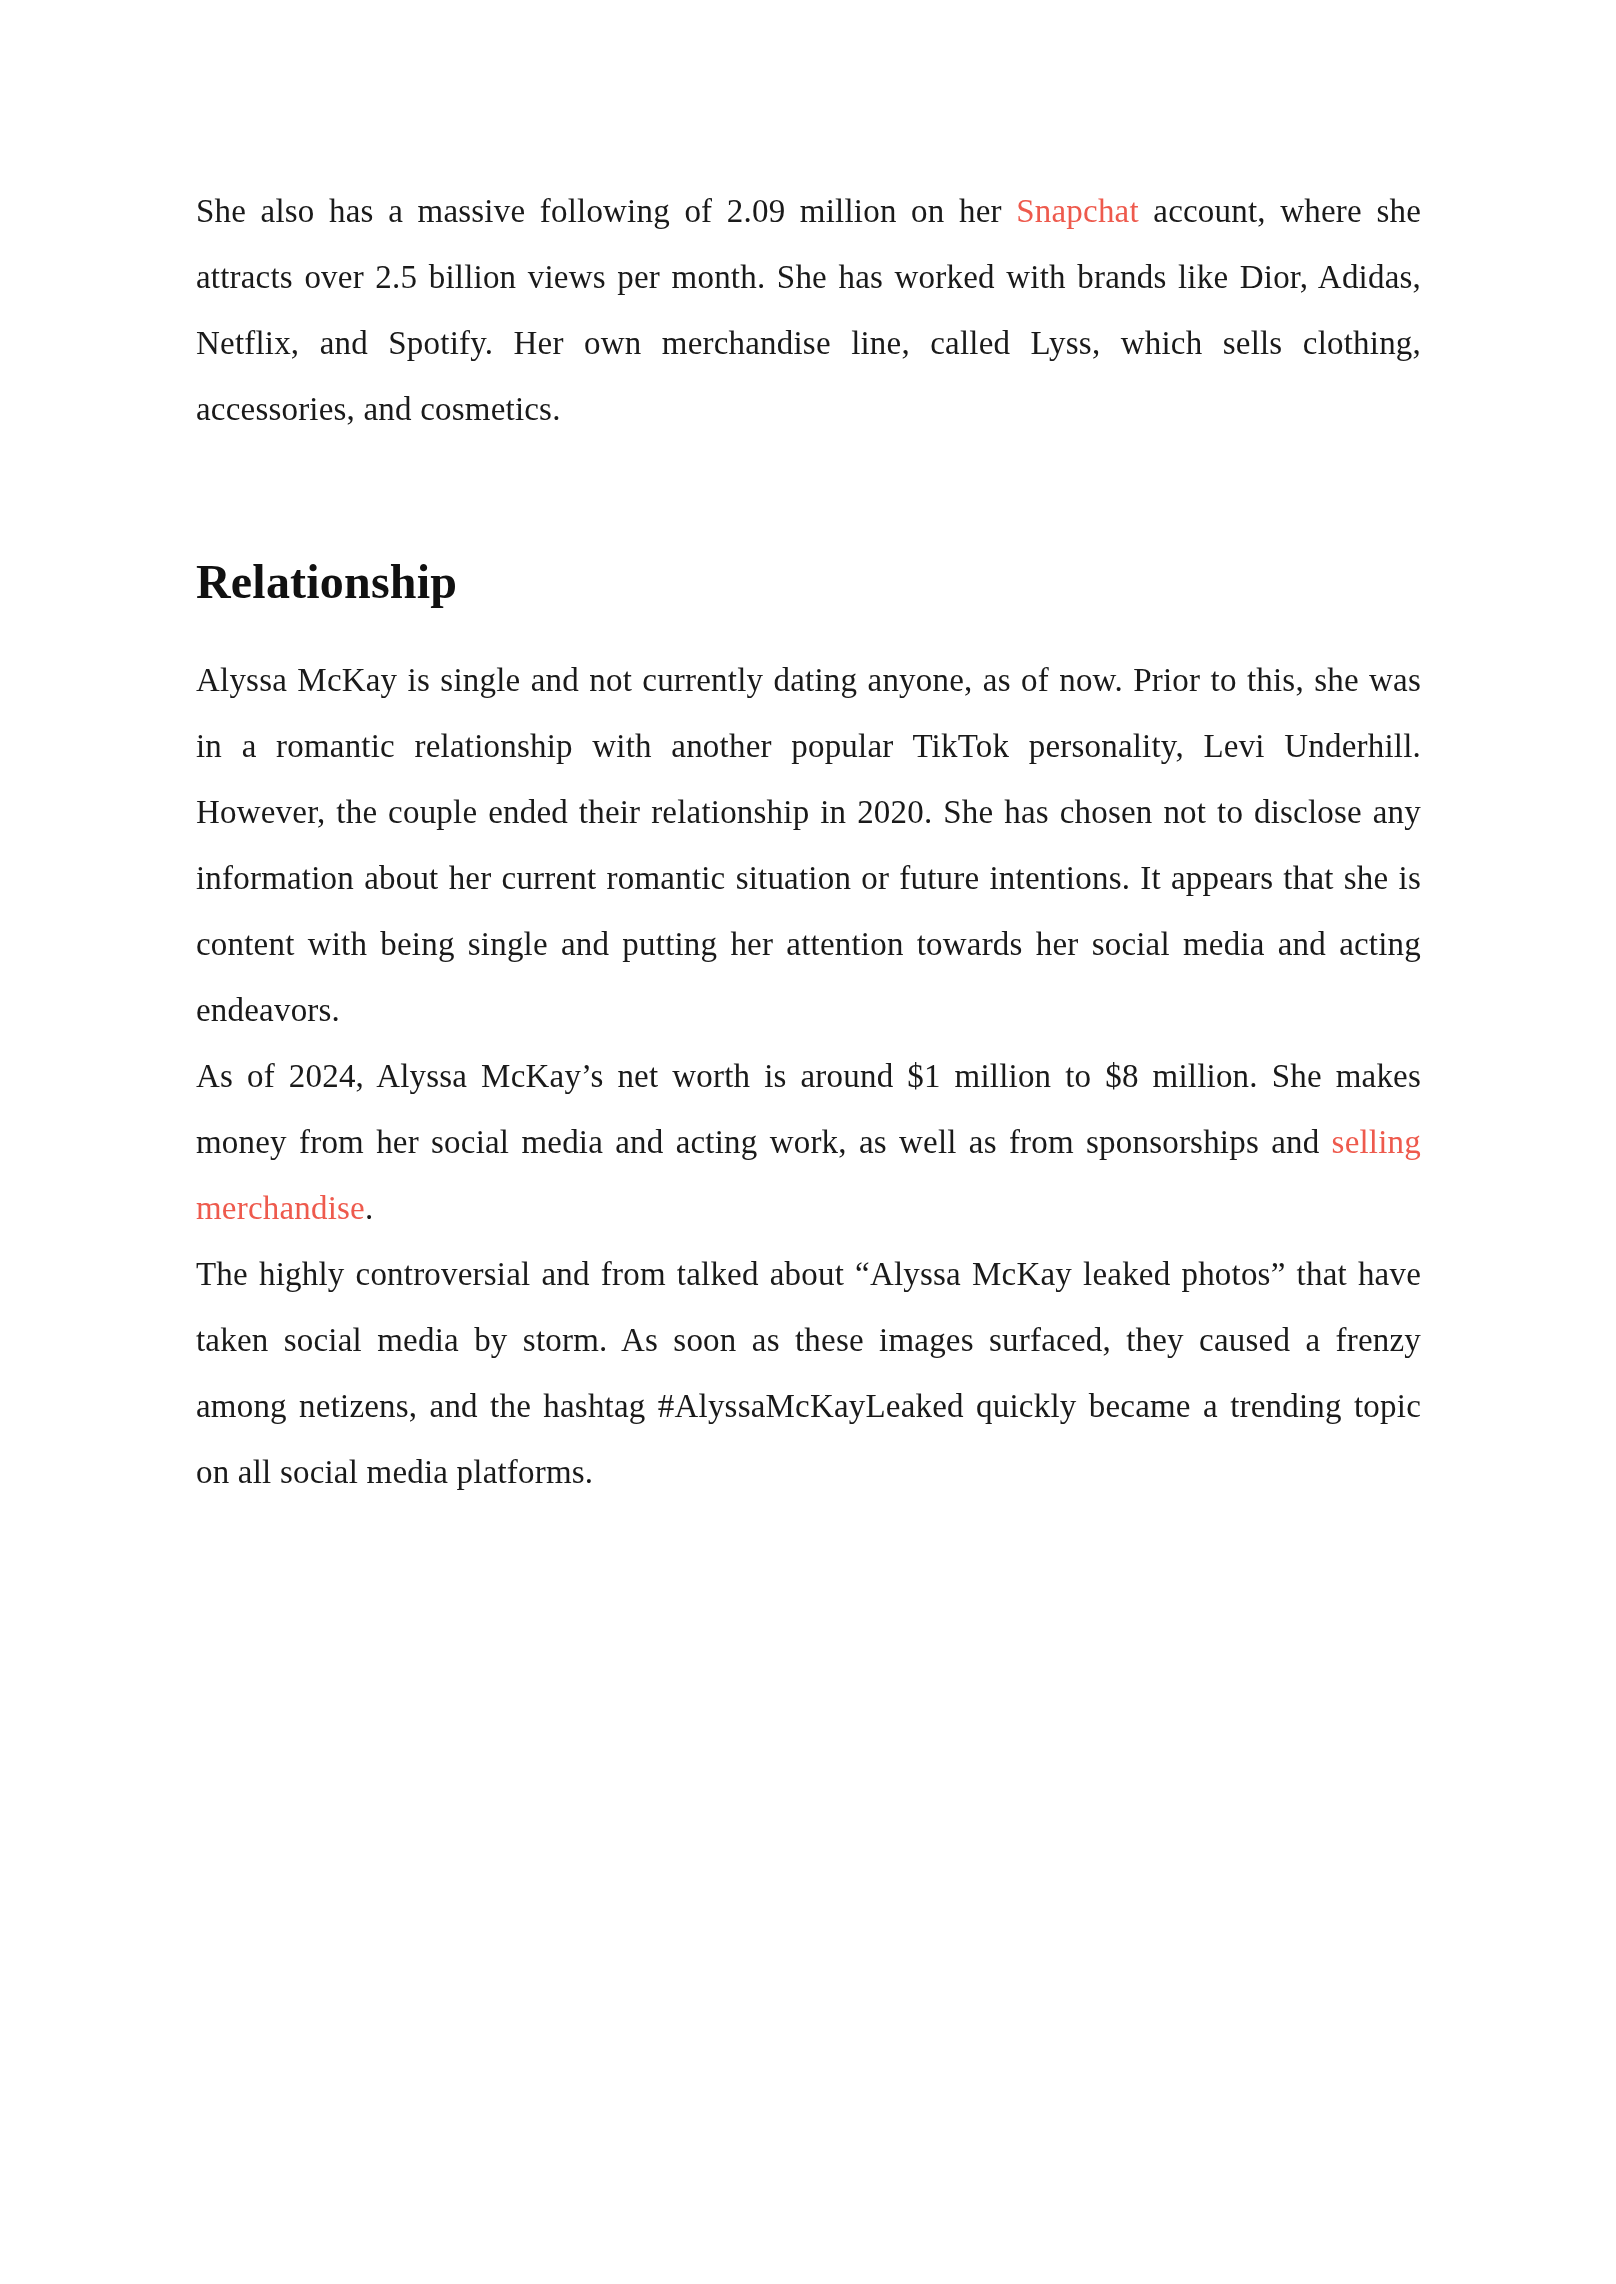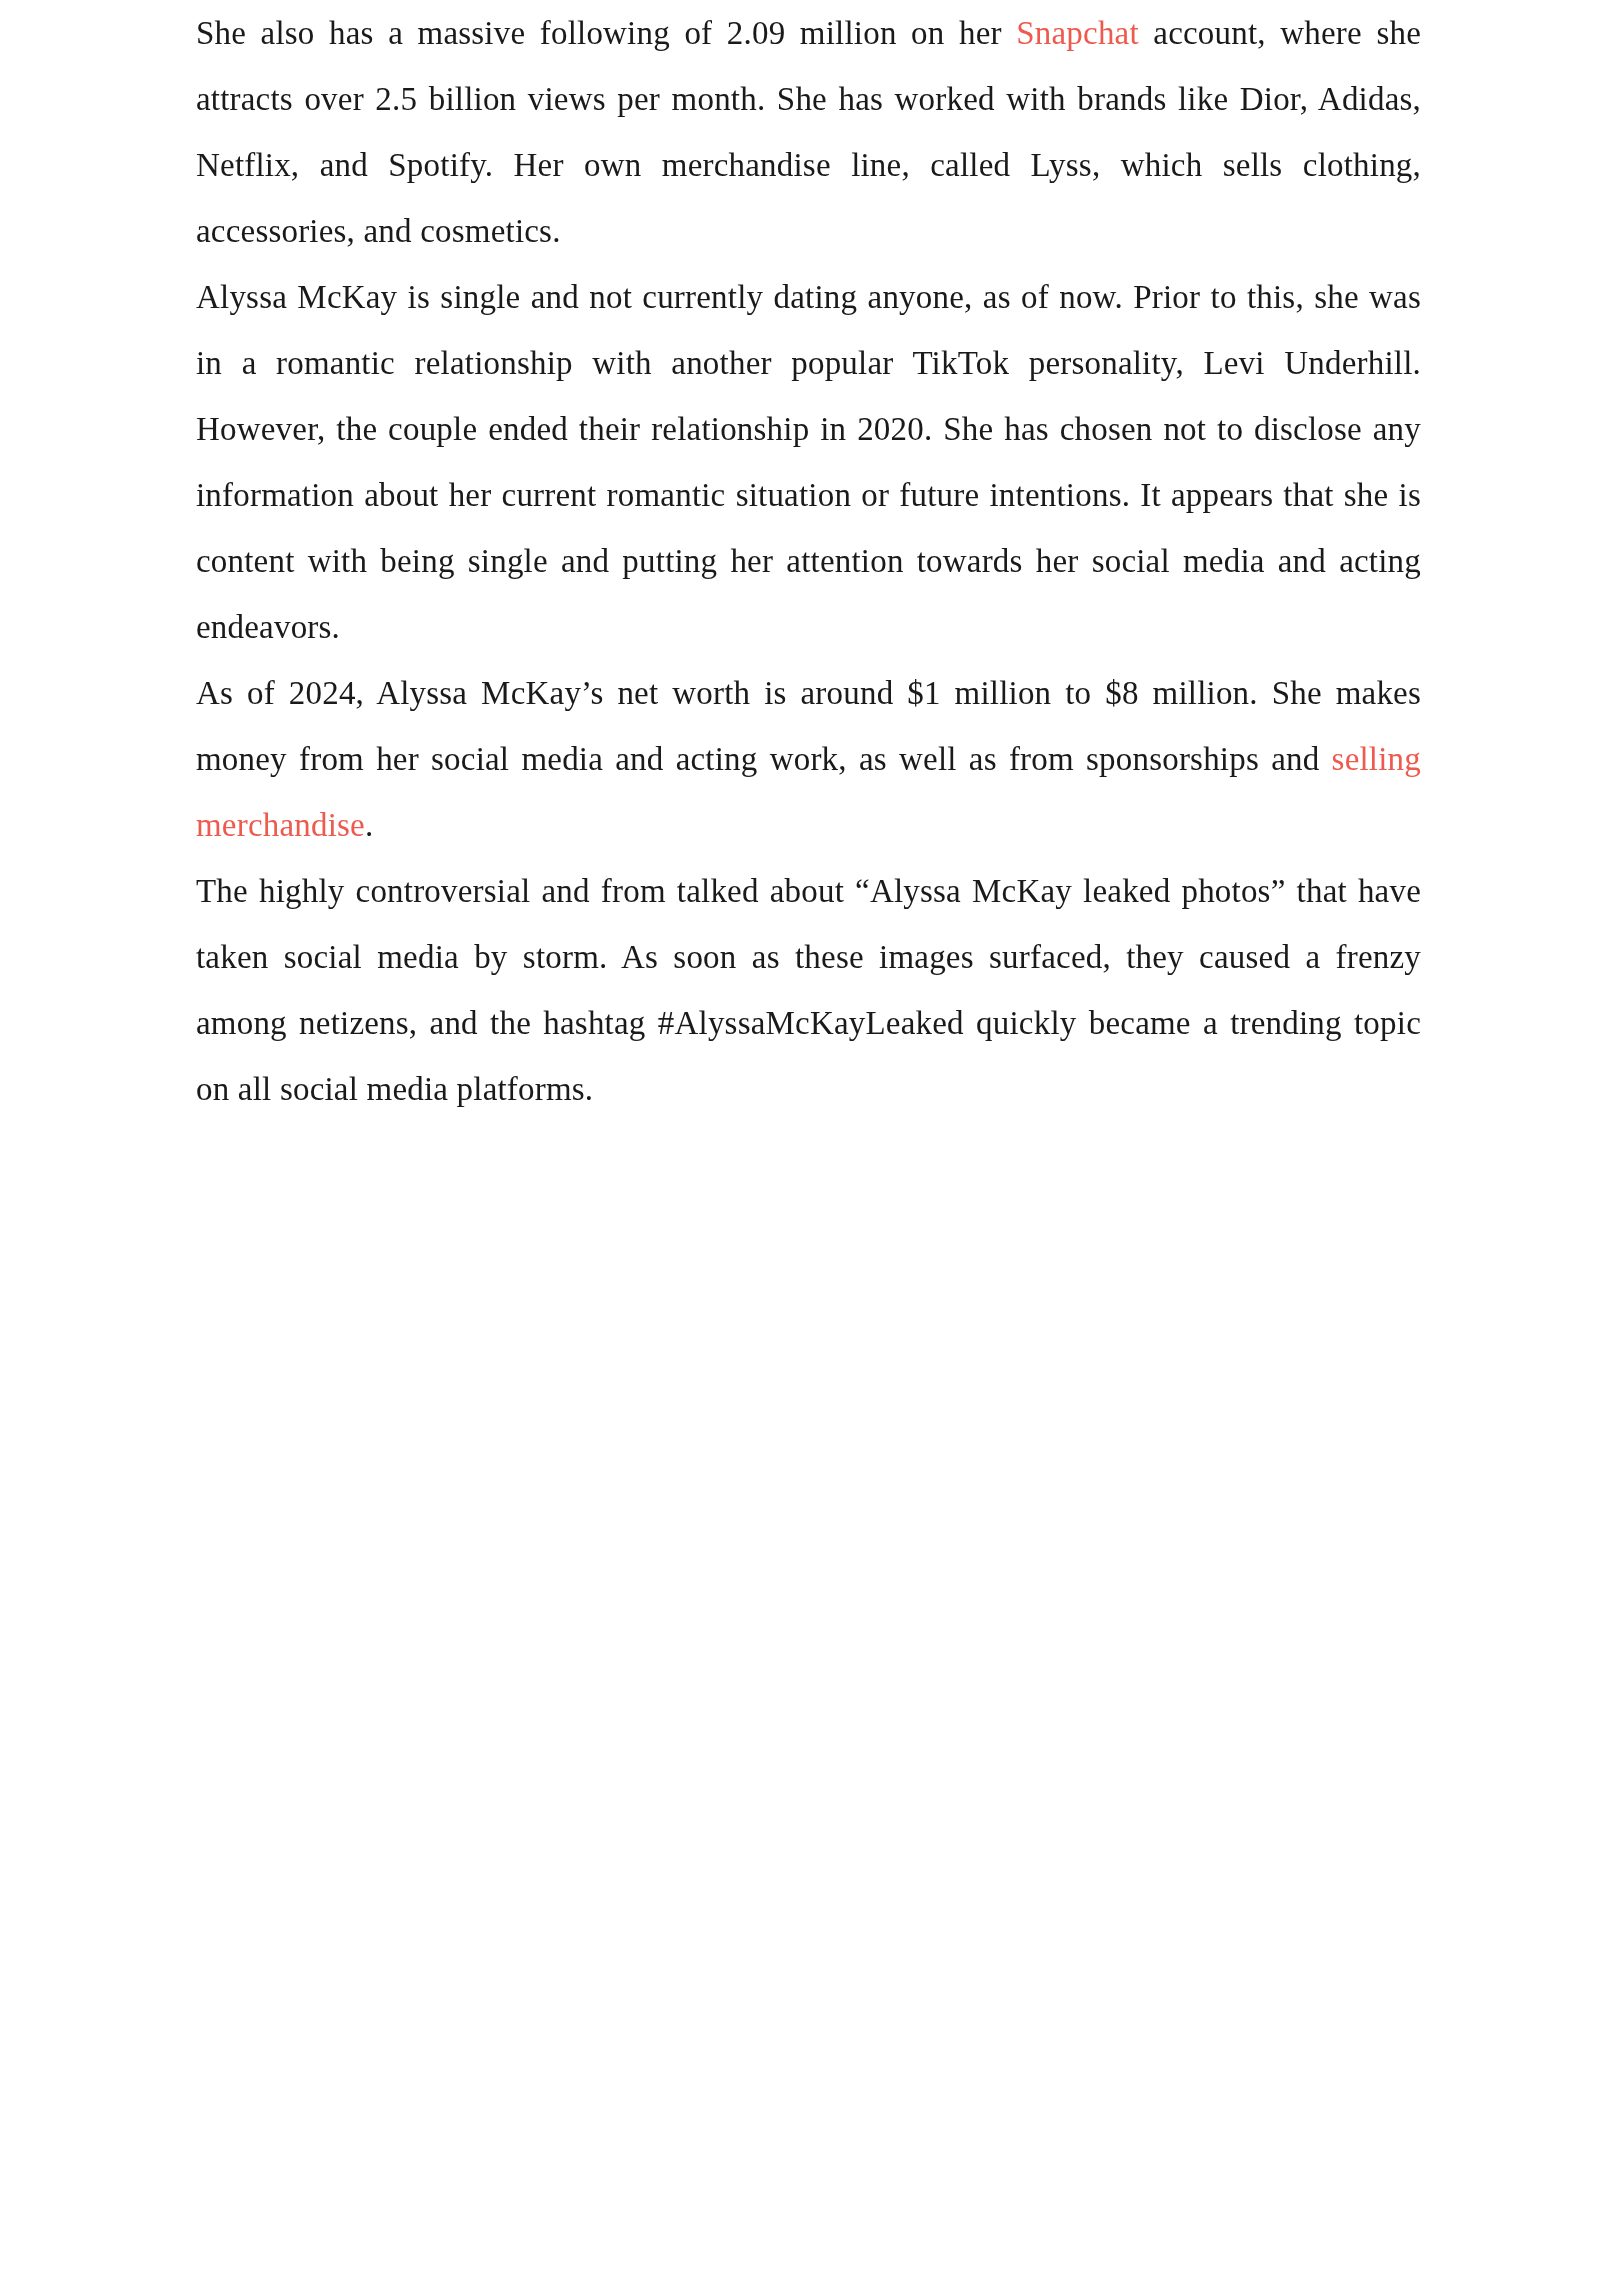--- a/index.html
+++ b/index.html
@@ -10,20 +10,21 @@
   body {
     width: 1617px;
     min-height: 2284px;
     font-family: "Liberation Serif", "DejaVu Serif", serif;
     color: #1a1a1a;
     -webkit-font-smoothing: antialiased;
   }
   .article {
     width: 1225px;
     margin: 0 auto;
+    padding-top: 178px;
     padding-bottom: 316px;
   }
   .para {
     margin: 0;
     font-size: 33px;
     line-height: 66px;
     text-align: justify;
     color: #1a1a1a;
     letter-spacing: 0.2px;
   }
@@ -42,20 +43,21 @@
     cursor: pointer;
   }
 </style>
 </head>
 <body>
 
 <main class="article">
 
   <p class="para"><span>She also has a massive following of 2.09 million on her </span><a class="link" href="#">Snapchat</a><span> account, where she attracts over 2.5 billion views per month. She has worked with brands like Dior, Adidas, Netflix, and Spotify. Her own merchandise line, called Lyss, which sells clothing, accessories, and cosmetics.</span></p>
 
+  <h2 class="section-heading">Relationship</h2>
   <p class="para">Alyssa McKay is single and not currently dating anyone, as of now. Prior to this, she was in a romantic relationship with another popular TikTok personality, Levi Underhill. However, the couple ended their relationship in 2020. She has chosen not to disclose any information about her current romantic situation or future intentions. It appears that she is content with being single and putting her attention towards her social media and acting endeavors.</p>
 
   <p class="para"><span>As of 2024, Alyssa McKay’s net worth is around $1 million to $8 million. She makes money from her social media and acting work, as well as from sponsorships and </span><a class="link" href="#">selling merchandise</a><span>.</span></p>
 
   <p class="para">The highly controversial and from talked about “Alyssa McKay leaked photos” that have taken social media by storm. As soon as these images surfaced, they caused a frenzy among netizens, and the hashtag #AlyssaMcKayLeaked quickly became a trending topic on all social media platforms.</p>
 
 </main>
 
 
 </body></html>

